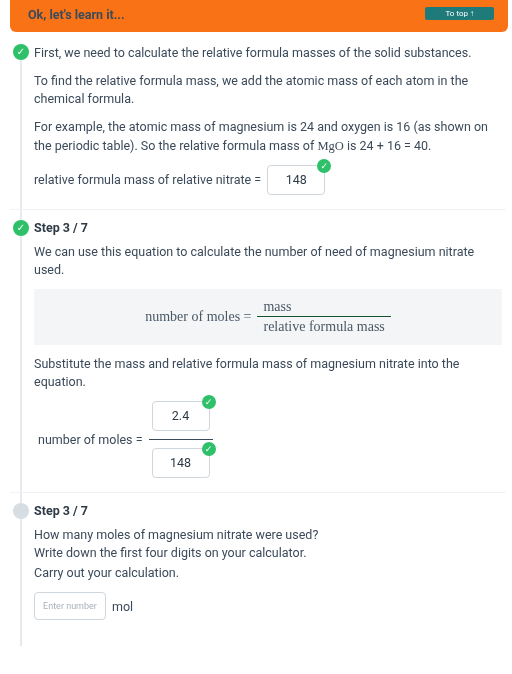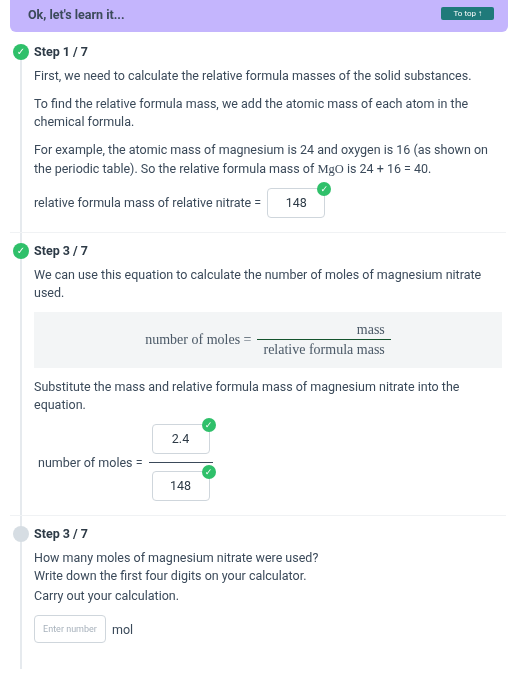--- a/index.html
+++ b/index.html
@@ -5,37 +5,37 @@
   * { box-sizing: border-box; }
   body {
     margin: 0;
     font-family: -apple-system, BlinkMacSystemFont, "Segoe UI", Roboto, sans-serif;
     font-size: 12.5px;
     color: #3b4a5a;
     background: #fff;
     width: 512px;
   }
   .banner {
-    background: #c4b5fd;
+    background: #f97316;
     color: #3b4a5a;
     padding: 7px 14px 10px 18px;
     font-size: 12.5px;
     display: flex;
     justify-content: space-between;
     align-items: flex-start;
     border-bottom-left-radius: 6px;
     border-bottom-right-radius: 6px;
     margin: 0 4px 0 10px;
   }
   .banner b { font-weight: 700; }
   .totop {
     background: #1f7a7a;
     color: #fff;
     font-size: 8px;
-    padding: 2px 12px;
+    padding: 2px 20px;
     border-radius: 2px;
     white-space: nowrap;
   }
   .steps {
     position: relative;
     margin: 0 6px 0 10px;
     padding-top: 8px;
   }
   .timeline {
     position: absolute;
@@ -115,21 +115,21 @@
     justify-content: center;
     padding: 10px 12px;
     margin: 4px 0 10px 0;
     font-family: "Times New Roman", Times, serif;
     font-size: 14px;
     color: #4a5866;
   }
   .frac {
     display: inline-flex;
     flex-direction: column;
-    align-items: flex-end;
+    align-items: flex-start;
     line-height: 1.1;
   }
   .frac .num { padding: 0 6px 2px; }
   .frac .den { border-top: 1px solid #14532d; padding: 2px 6px 0; }
   .moles-calc {
     display: flex;
     align-items: center;
     gap: 6px;
     margin-left: 4px;
   }
@@ -169,42 +169,41 @@
 <div class="banner">
   <span><b>Ok, let's learn it...</b></span>
   <span class="totop">To top ↑</span>
 </div>
 
 <div class="steps">
   <div class="timeline"></div>
 
   <div class="step">
     <div class="dot">✓</div>
-    <div class="step-title">Step 1 / 7</div>
     <div class="body">
       <p>First, we need to calculate the relative formula masses of the solid substances.</p>
       <p>To find the relative formula mass, we add the atomic mass of each atom in the chemical formula.</p>
       <p>
         <span>For example, the atomic mass of magnesium is 24 and oxygen is 16 (as shown on the periodic table). So the relative formula mass of </span><span class="formula-serif">MgO</span><span> is 24 + 16 = 40.</span>
       </p>
       <div class="eqrow">
         <span>relative formula mass of relative nitrate =</span>
         <div class="ansbox">
           <span>148</span>
           <span class="tick">✓</span>
         </div>
       </div>
     </div>
   </div>
 
   <div class="step">
     <div class="dot">✓</div>
     <div class="step-title">Step 3 / 7</div>
     <div class="body">
-      <p>We can use this equation to calculate the number of moles of magnesium nitrate used.</p>
+      <p>We can use this equation to calculate the number of need of magnesium nitrate used.</p>
       <div class="eqbox">
         <span>number of moles =</span>
         <span style="width:6px;"></span>
         <span class="frac">
           <span class="num">mass</span>
           <span class="den">relative formula mass</span>
         </span>
       </div>
       <p>Substitute the mass and relative formula mass of magnesium nitrate into the equation.</p>
       <div class="moles-calc">

